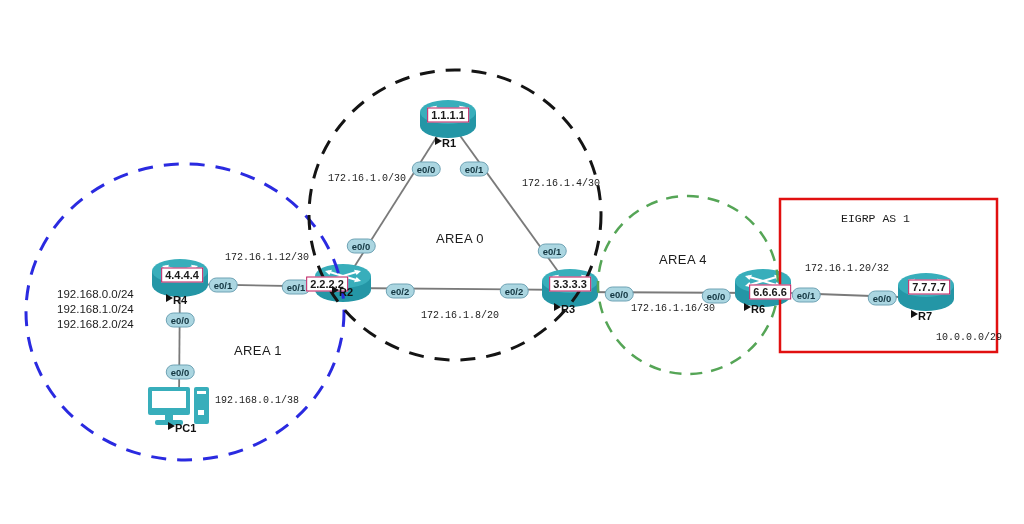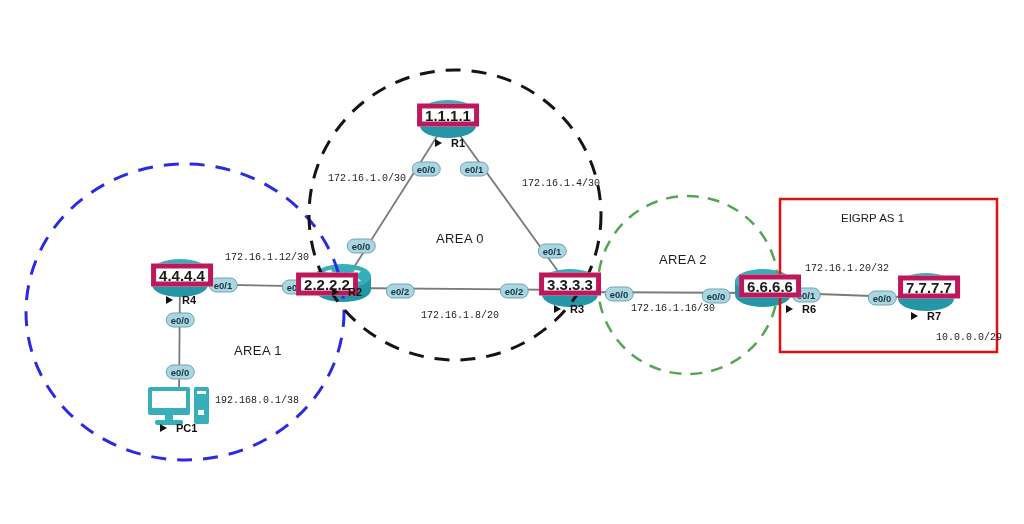--- a/index.html
+++ b/index.html
@@ -3,34 +3,34 @@
 <meta charset="utf-8">
 <style>
   html,body{margin:0;padding:0;background:#ffffff;}
   #canvas{
     position:relative;width:1024px;height:524px;background:#ffffff;overflow:hidden;
     font-family:"Liberation Sans", sans-serif;color:#1c1c1c;
   }
   #shape-layer{position:absolute;left:0;top:0;width:1024px;height:524px;}
   .lbl{position:absolute;font-size:10px;color:#1c1c1c;white-space:nowrap;line-height:13px;font-family:Liberation Mono, monospace;}
   .area-lbl{position:absolute;font-size:13px;color:#1c1c1c;white-space:nowrap;letter-spacing:.4px;}
-  .eigrp-lbl{position:absolute;font-size:11.5px;color:#1c1c1c;white-space:nowrap;}
+  .eigrp-lbl{position:absolute;font-size:11.5px;color:#1c1c1c;white-space:nowrap;font-family:Liberation Mono, monospace;}
   .subnet-stack{position:absolute;font-size:11.5px;line-height:15px;color:#1c1c1c;white-space:nowrap;}
   .badge{
     position:absolute;transform:translate(-50%,-50%);
     background:#abd6e1;border:1.5px solid #6fa3b5;border-radius:8px;
     font-size:9.5px;font-weight:bold;color:#123540;padding:1px 4px;line-height:11px;white-space:nowrap;
   }
   .loopback{
     position:absolute;transform:translate(-50%,-50%);
-    background:#ffffff;border:5px solid #be185d;color:#1a1a1a;
-    font-size:15px;font-weight:bold;padding:0 3px;line-height:13px;white-space:nowrap;
+    background:#ffffff;border:1px solid #be185d;color:#1a1a1a;
+    font-size:11px;font-weight:bold;padding:0 3px;line-height:13px;white-space:nowrap;
   }
   .devname{
-    position:absolute;display:flex;align-items:center;gap:9px;
+    position:absolute;display:flex;gap:0;
     font-size:11px;font-weight:bold;color:#111;white-space:nowrap;line-height:12px;
   }
   .tri{width:0;height:0;border-top:4px solid transparent;border-bottom:4px solid transparent;border-left:7px solid #111;}
 </style>
 </head>
 <body>
 
 <div id="canvas">
 
   <svg id="shape-layer" width="1024" height="524" viewBox="0 0 1024 524">
@@ -97,60 +97,65 @@
   <div class="badge" style="left:180px;top:320px">e0/0</div>
   <div class="badge" style="left:180px;top:372px">e0/0</div>
   <div class="badge" style="left:716px;top:296px">e0/0</div>
   <div class="badge" style="left:806px;top:295px">e0/1</div>
   <div class="badge" style="left:882px;top:298px">e0/0</div>
 
   <div class="loopback" style="left:448px;top:115px">1.1.1.1</div>
   <div class="loopback" style="left:327px;top:284px">2.2.2.2</div>
   <div class="loopback" style="left:570px;top:284px">3.3.3.3</div>
   <div class="loopback" style="left:182px;top:275px">4.4.4.4</div>
-  <div class="loopback" style="left:770px;top:286px">6.6.6.6</div>
+  <div class="loopback" style="left:770px;top:292px">6.6.6.6</div>
   <div class="loopback" style="left:929px;top:287px">7.7.7.7</div>
 
   <div class="devname" style="left:435px;top:137px">
     <span class="tri"></span>
     <span>R1</span>
   </div>
   <div class="devname" style="left:332px;top:286px">
     <span class="tri"></span>
     <span>R2</span>
   </div>
   <div class="devname" style="left:554px;top:303px">
     <span class="tri"></span>
     <span>R3</span>
   </div>
   <div class="devname" style="left:166px;top:294px">
     <span class="tri"></span>
     <span>R4</span>
   </div>
-  <div class="devname" style="left:786px;top:303px">
+  <div class="devname" style="left:744px;top:303px">
     <span class="tri"></span>
     <span>R6</span>
   </div>
   <div class="devname" style="left:911px;top:310px">
     <span class="tri"></span>
     <span>R7</span>
   </div>
-  <div class="devname" style="left:160px;top:422px">
+  <div class="devname" style="left:168px;top:422px">
     <span class="tri"></span>
     <span>PC1</span>
   </div>
 
   <div class="lbl" style="left:328px;top:172px">172.16.1.0/30</div>
   <div class="lbl" style="left:522px;top:177px">172.16.1.4/30</div>
   <div class="lbl" style="left:225px;top:251px">172.16.1.12/30</div>
   <div class="lbl" style="left:421px;top:309px">172.16.1.8/20</div>
   <div class="lbl" style="left:631px;top:302px">172.16.1.16/30</div>
   <div class="lbl" style="left:805px;top:262px">172.16.1.20/32</div>
   <div class="lbl" style="left:215px;top:394px">192.168.0.1/38</div>
   <div class="lbl" style="left:936px;top:331px">10.0.0.0/29</div>
 
+  <div class="subnet-stack" style="left:57px;top:287px">
+    <div>192.168.0.0/24</div>
+    <div>192.168.1.0/24</div>
+    <div>192.168.2.0/24</div>
+  </div>
 
   <div class="area-lbl" style="left:436px;top:231px">AREA 0</div>
   <div class="area-lbl" style="left:234px;top:343px">AREA 1</div>
-  <div class="area-lbl" style="left:659px;top:252px">AREA 2</div>
+  <div class="area-lbl" style="left:659px;top:252px">AREA 4</div>
   <div class="eigrp-lbl" style="left:841px;top:212px">EIGRP AS 1</div>
 
 </div>
 
 </body></html>

